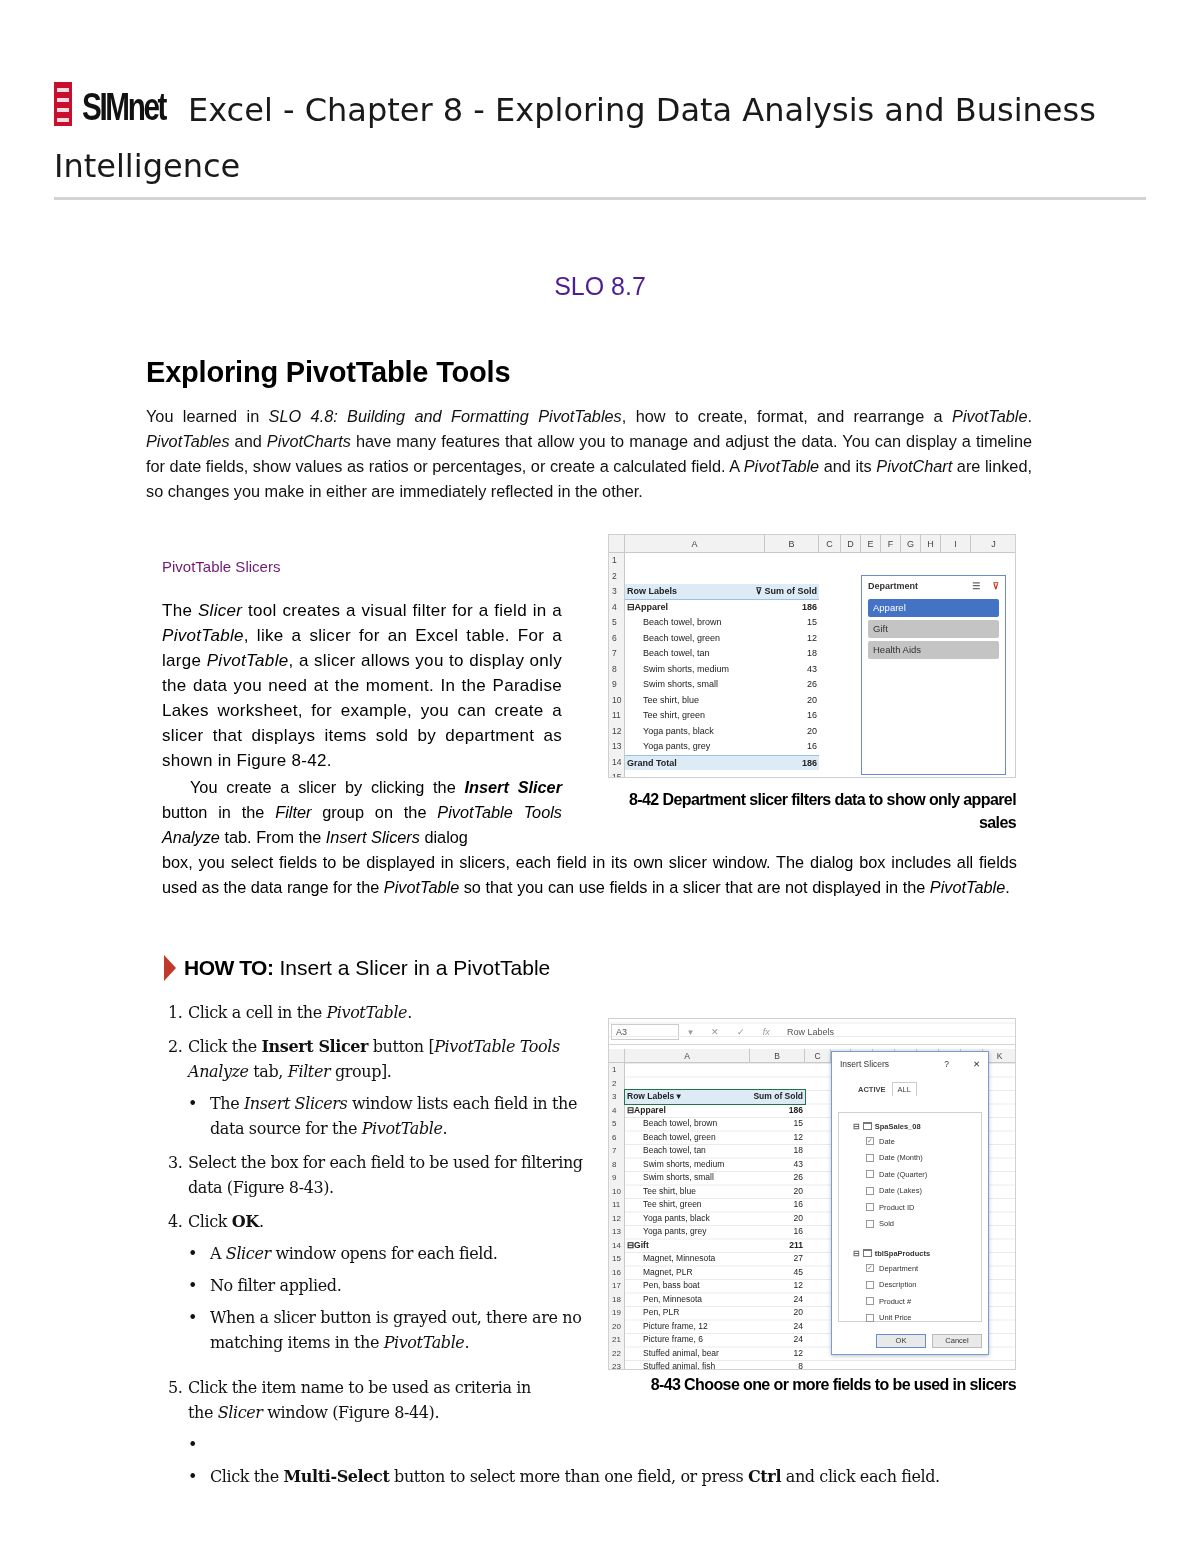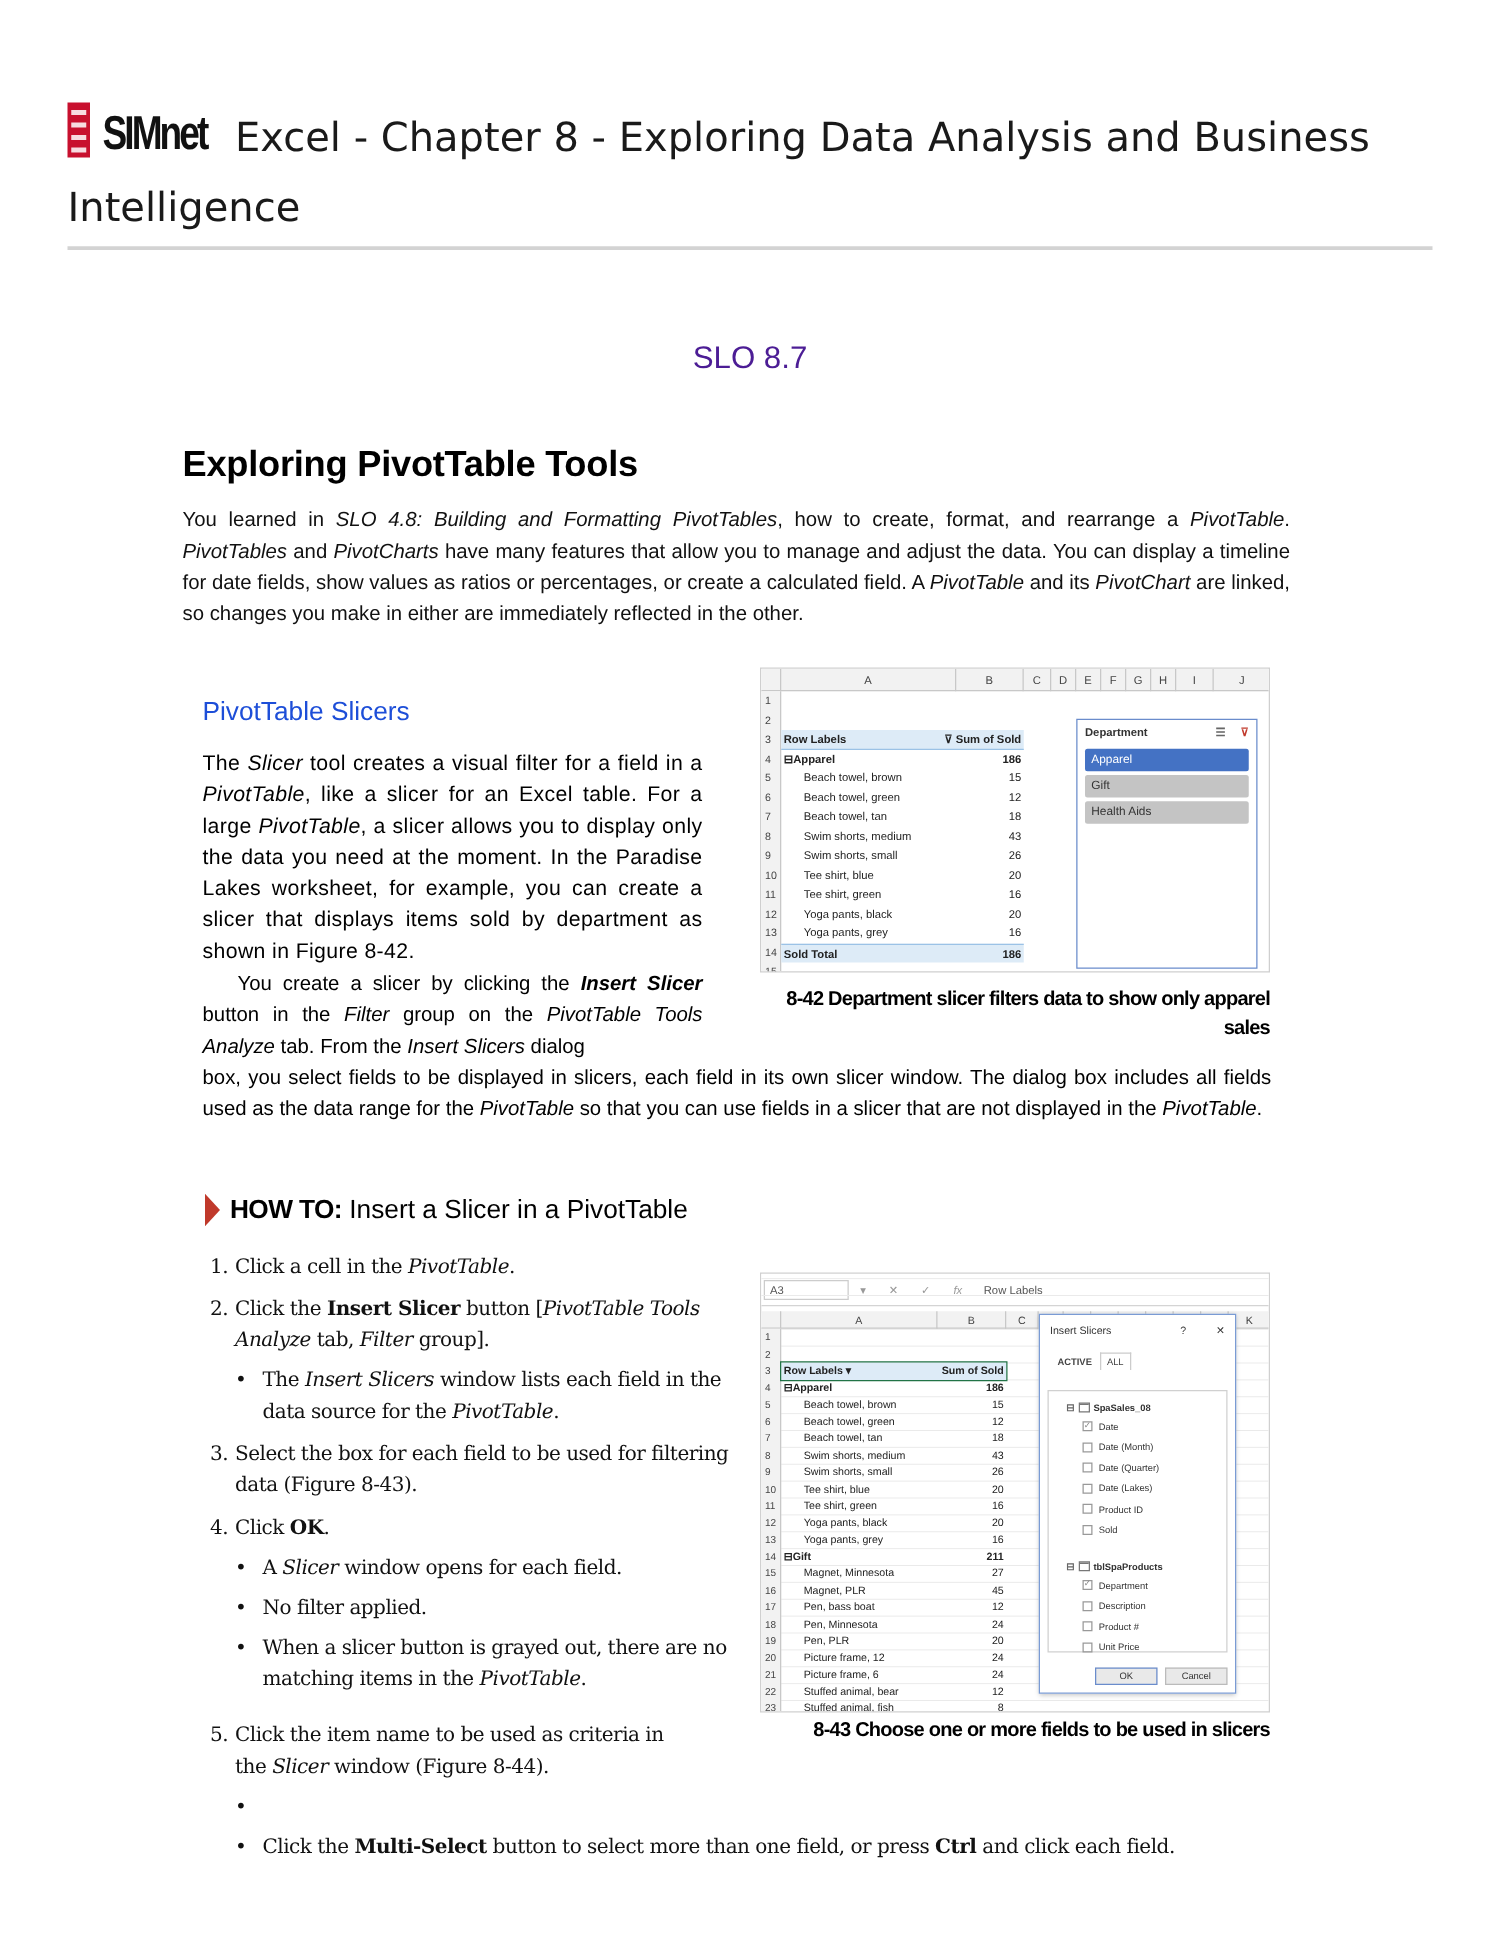--- a/index.html
+++ b/index.html
@@ -13,21 +13,21 @@
     .logo-mark { width: 18px; height: 44px; background: #c8102e; margin-right: 6px; position: relative; }
     .logo-mark span { position: absolute; left: 3px; width: 12px; height: 4px; background: #fff; opacity: .85; }
     .doc-title { left: 54px; top: 82px; width: 1100px; font-family: "DejaVu Sans", sans-serif; font-size: 32px; line-height: 56px; color: #1a1a1a; text-indent: 134px; }
     .header-rule { left: 54px; top: 197px; width: 1092px; height: 3px; background: #d3d3d3; }
 
     .slo { left: 0; width: 1200px; top: 272px; text-align: center; font-size: 25px; color: #4c1d95; }
 
     .section-title { left: 146px; top: 356px; font-size: 29px; font-weight: bold; letter-spacing: -0.2px; }
     .intro { left: 146px; top: 404px; width: 886px; font-size: 16.3px; line-height: 25px; text-align: justify; color: #111; }
 
-    .sub-title { left: 162px; top: 558px; font-size: 21px; color: #1d4ed8; text-align: right; }
+    .sub-title { left: 162px; top: 558px; font-size: 15px; color: #701a75; text-align: right; }
     .slicer-p1 { left: 162px; top: 598px; width: 400px; font-size: 17px; line-height: 25px; text-align: justify; letter-spacing: .3px; }
     .slicer-p2 { left: 162px; top: 775px; width: 400px; font-size: 16.3px; line-height: 25px; text-align: justify; text-indent: 28px; }
     .slicer-p3 { left: 162px; top: 850px; width: 855px; font-size: 16.3px; line-height: 25px; text-align: justify; }
 
     
     .fig42 { left: 608px; top: 534px; width: 408px; height: 244px; background: #fff; border: 1px solid #cfcfcf; font-size: 9.5px; overflow: hidden; }
     .colhdr { position: absolute; top: 0; left: 0; right: 0; height: 18px; background: #f2f2f2; border-bottom: 1px solid #c8c8c8; }
     .colhdr div { position: absolute; top: 0; height: 18px; line-height: 18px; text-align: center; color: #444; border-right: 1px solid #c8c8c8; font-size: 9px; }
     .rowhdr { position: absolute; left: 0; top: 18px; width: 16px; bottom: 0; background: #f2f2f2; border-right: 1px solid #c8c8c8; }
     .rowhdr div { height: 15.5px; line-height: 15.5px; font-size: 8.5px; color: #444; padding-left: 3px; }
@@ -66,21 +66,21 @@
     .colhdr2 div { position: absolute; top: 0; height: 14px; line-height: 14px; text-align: center; color: #444; border-right: 1px solid #c8c8c8; font-size: 8.5px; }
     .rowhdr2 { position: absolute; left: 0; top: 44px; width: 16px; bottom: 0; background: #f2f2f2; border-right: 1px solid #c8c8c8; }
     .rowhdr2 div { height: 13.5px; line-height: 13.5px; font-size: 8px; color: #444; padding-left: 3px; }
     .pt2-rows { position: absolute; left: 16px; top: 44px; width: 180px; }
     .pt2-row { height: 13.5px; line-height: 13.5px; display: flex; justify-content: space-between; padding: 0 2px; color: #222; font-size: 8.5px; white-space: nowrap; }
     .pt2-row.hdr { background: #ddebf7; font-weight: bold; outline: 1.5px solid #217346; }
     .pt2-row.grp { font-weight: bold; }
     .pt2-row .lbl.ind { padding-left: 16px; }
     .dialog { position: absolute; left: 222px; top: 32px; width: 158px; height: 304px; background: #fff; border: 1px solid #7a9bd4; box-shadow: 0 1px 4px rgba(0,0,0,.25); }
     .dlg-title { height: 24px; display: flex; align-items: center; justify-content: space-between; padding: 0 8px; font-size: 8.5px; color: #333; }
-    .dlg-tabs { display: flex; margin: 6px 0 0 8px; font-size: 7.5px; }
+    .dlg-tabs { display: flex; margin: 6px 0 0 20px; font-size: 7.5px; }
     .dlg-tab { padding: 2px 5px; border: 1px solid #ccc; border-bottom: none; color: #444; }
     .dlg-tab.active { background: #fff; font-weight: bold; border-color: transparent; }
     .dlg-panel { position: absolute; left: 6px; right: 6px; top: 60px; height: 210px; border: 1px solid #d0d0d0; }
     .dlg-list { margin: 6px 0 0 14px; }
     .fld-grp { display: flex; align-items: center; font-size: 7.5px; font-weight: bold; height: 14px; color: #333; }
     .fld-grp .tbl-icon { width: 9px; height: 8px; border: 1px solid #777; margin: 0 3px; background: linear-gradient(#777 0 1px, transparent 1px); }
     .fld-grp .collapse { font-size: 8px; color: #666; }
     .fld { display: flex; align-items: center; margin-left: 13px; height: 16.5px; font-size: 7.5px; color: #333; }
     .cb { width: 8px; height: 8px; border: 1px solid #999; margin-right: 5px; font-size: 7px; line-height: 6px; text-align: center; color: #888; }
     .dlg-btns { position: absolute; bottom: 6px; right: 6px; display: flex; gap: 6px; }
@@ -187,21 +187,21 @@
         <div class="pt-row">
           <span class="lbl ind">Yoga pants, black</span>
           <span>20</span>
         </div>
         <div class="pt-row">
           <span class="lbl ind">Yoga pants, grey</span>
           <span>16</span>
         </div>
       </div>
     <div class="pt-row tot">
-      <span>Sold Total</span>
+      <span>Grand Total</span>
       <span>186</span>
     </div>
   </div>
   <div class="slicer">
     <div class="slicer-hdr">
       <span>Department</span>
       <span style="display:flex; gap:12px;">
         <span style="color:#666">☰</span>
         <span style="color:#c0392b">⊽</span>
       </span>

